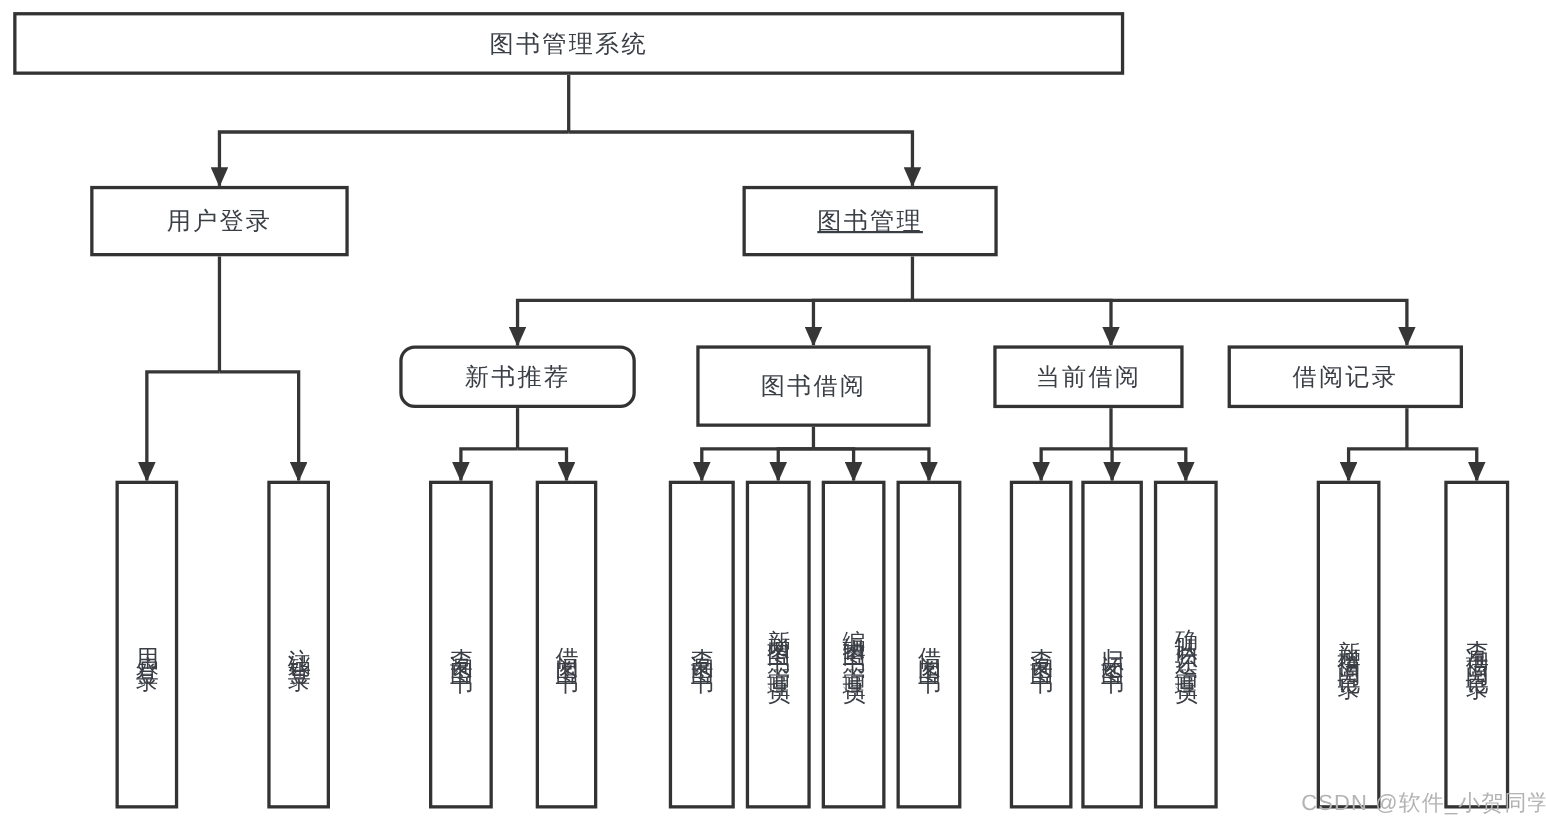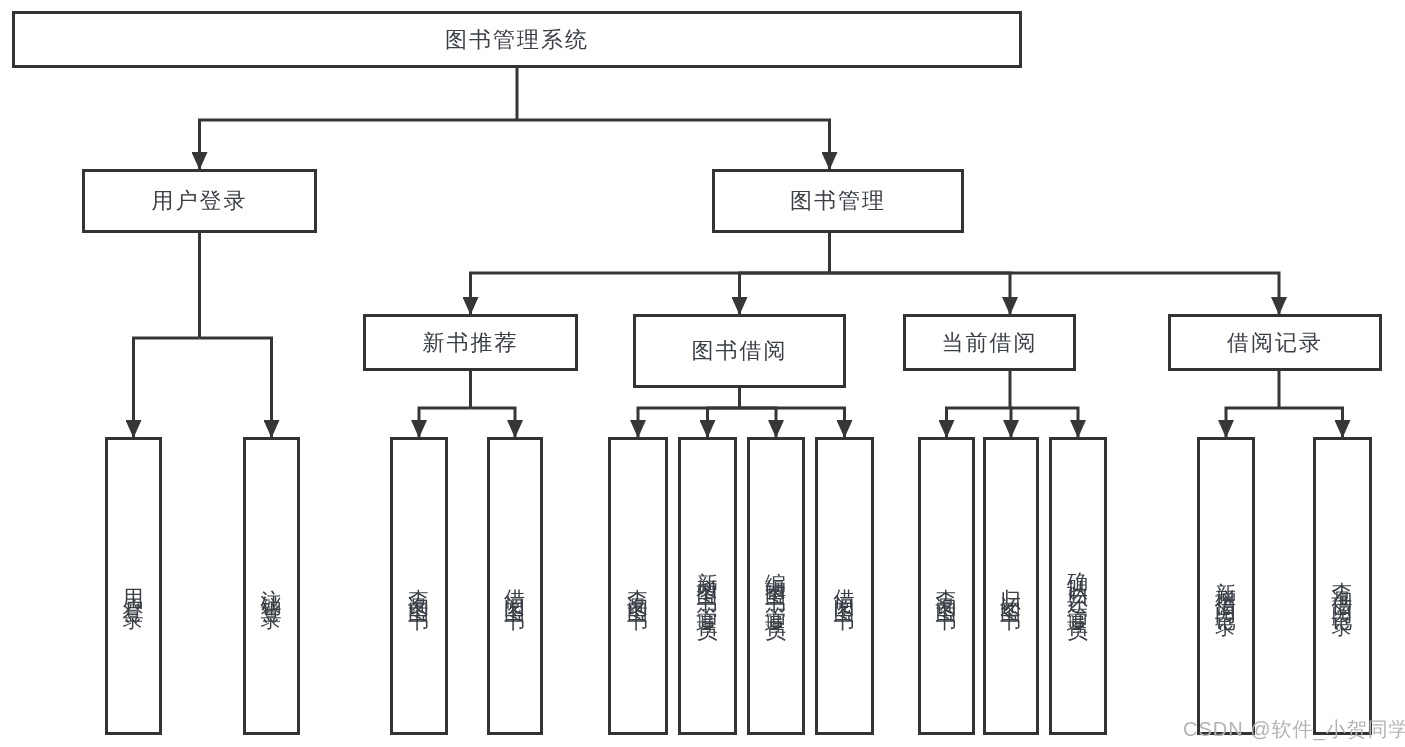--- a/index.html
+++ b/index.html
@@ -93,26 +93,26 @@
 
       <path d="M1279,371 L1279,408"></path>
       <path marker-end="url(#arrow)" d="M1279,408 L1226,408 L1226,437"></path>
       <path marker-end="url(#arrow)" d="M1279,408 L1342.5,408 L1342.5,437"></path>
     </g>
   </svg>
 
   <div class="box hbox" style="left:12px; top:11px; width:1010px; height:57px;">图书管理系统</div>
 
   <div class="box hbox" style="left:82px; top:169px; width:235px; height:64px;">用户登录</div>
-  <div class="box hbox" style="left:712px; top:169px; width:252px; height:64px;">图书管理</div>
+  <div class="box hbox" style="left:675px; top:169px; width:232px; height:64px;text-decoration:underline;">图书管理</div>
 
-  <div class="box hbox" style="left:363px; top:314px; width:215px; height:57px;">新书推荐</div>
+  <div class="box hbox" style="left:363px; top:314px; width:215px; height:57px;border-radius:14px;">新书推荐</div>
   <div class="box hbox" style="left:633px; top:314px; width:213px; height:74px;">图书借阅</div>
   <div class="box hbox" style="left:903px; top:314px; width:173px; height:57px;">当前借阅</div>
-  <div class="box hbox" style="left:1168px; top:314px; width:214px; height:57px;">借阅记录</div>
+  <div class="box hbox" style="left:1116px; top:314px; width:214px; height:57px;">借阅记录</div>
 
   <div class="box vbox" style="left:105px; top:437px; width:57px; height:298px;">用户登录</div>
   <div class="box vbox" style="left:243px; top:437px; width:57px; height:298px;">注销登录</div>
 
   <div class="box vbox" style="left:390px; top:437px; width:58px; height:298px;">查询图书</div>
   <div class="box vbox" style="left:487px; top:437px; width:56px; height:298px;">借阅图书</div>
 
   <div class="box vbox" style="left:608px; top:437px; width:60px; height:298px;">查询图书</div>
   <div class="box vbox" style="left:678px; top:437px; width:59px; height:298px;">新增图书（管理员）</div>
   <div class="box vbox" style="left:747px; top:437px; width:58px; height:298px;">编辑图书（管理员）</div>

